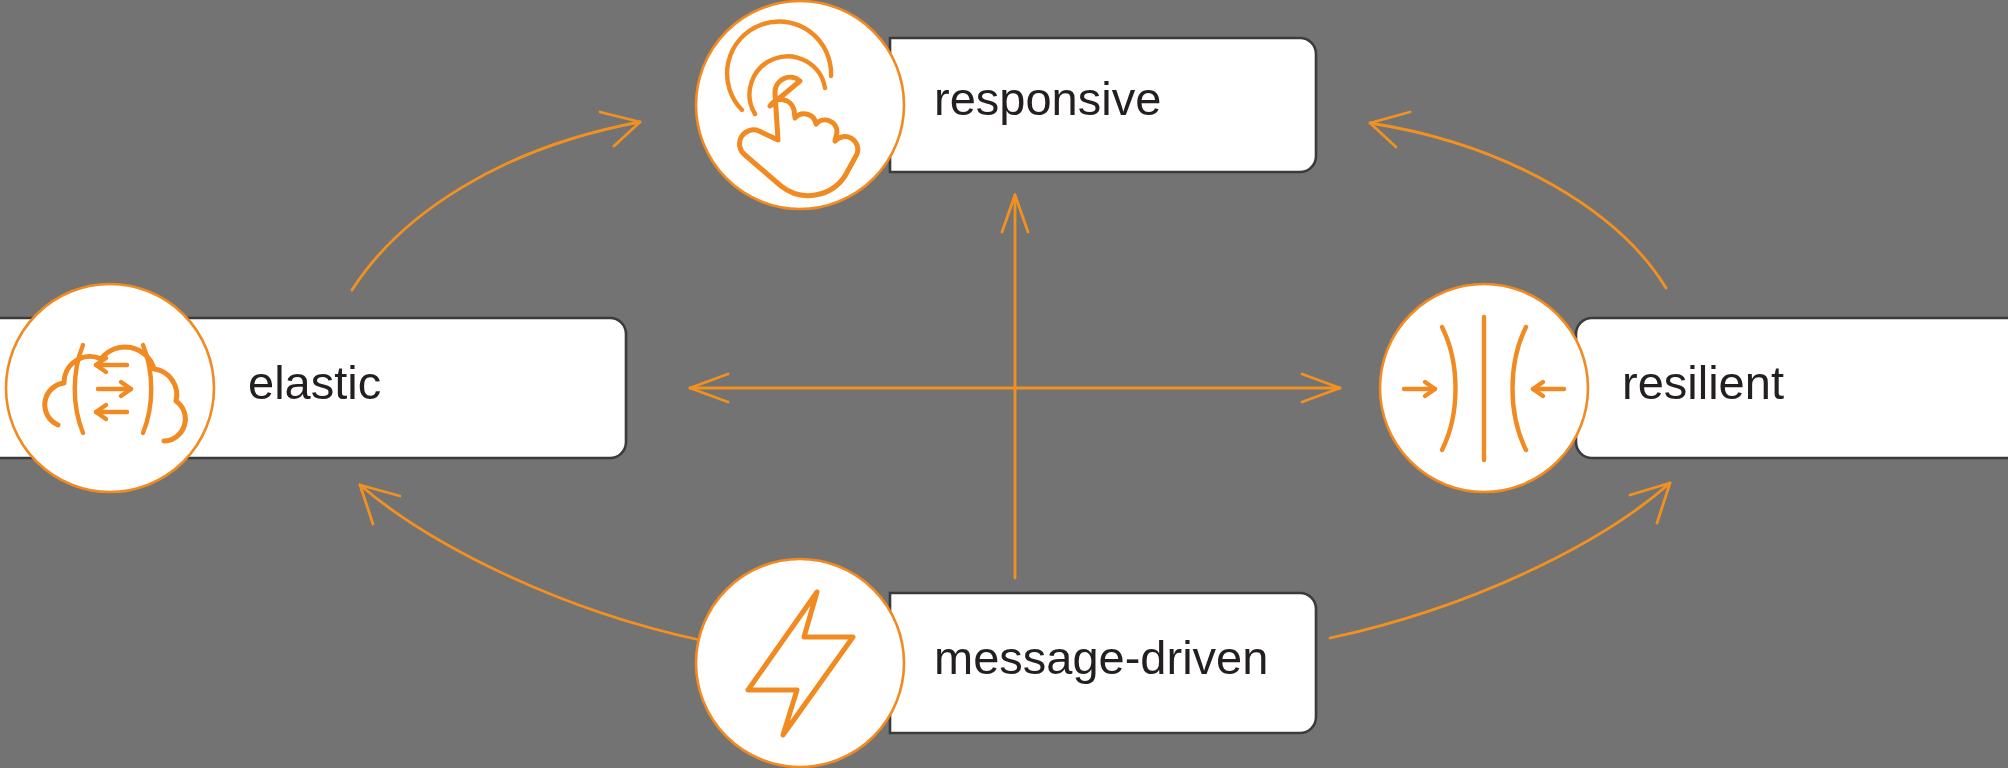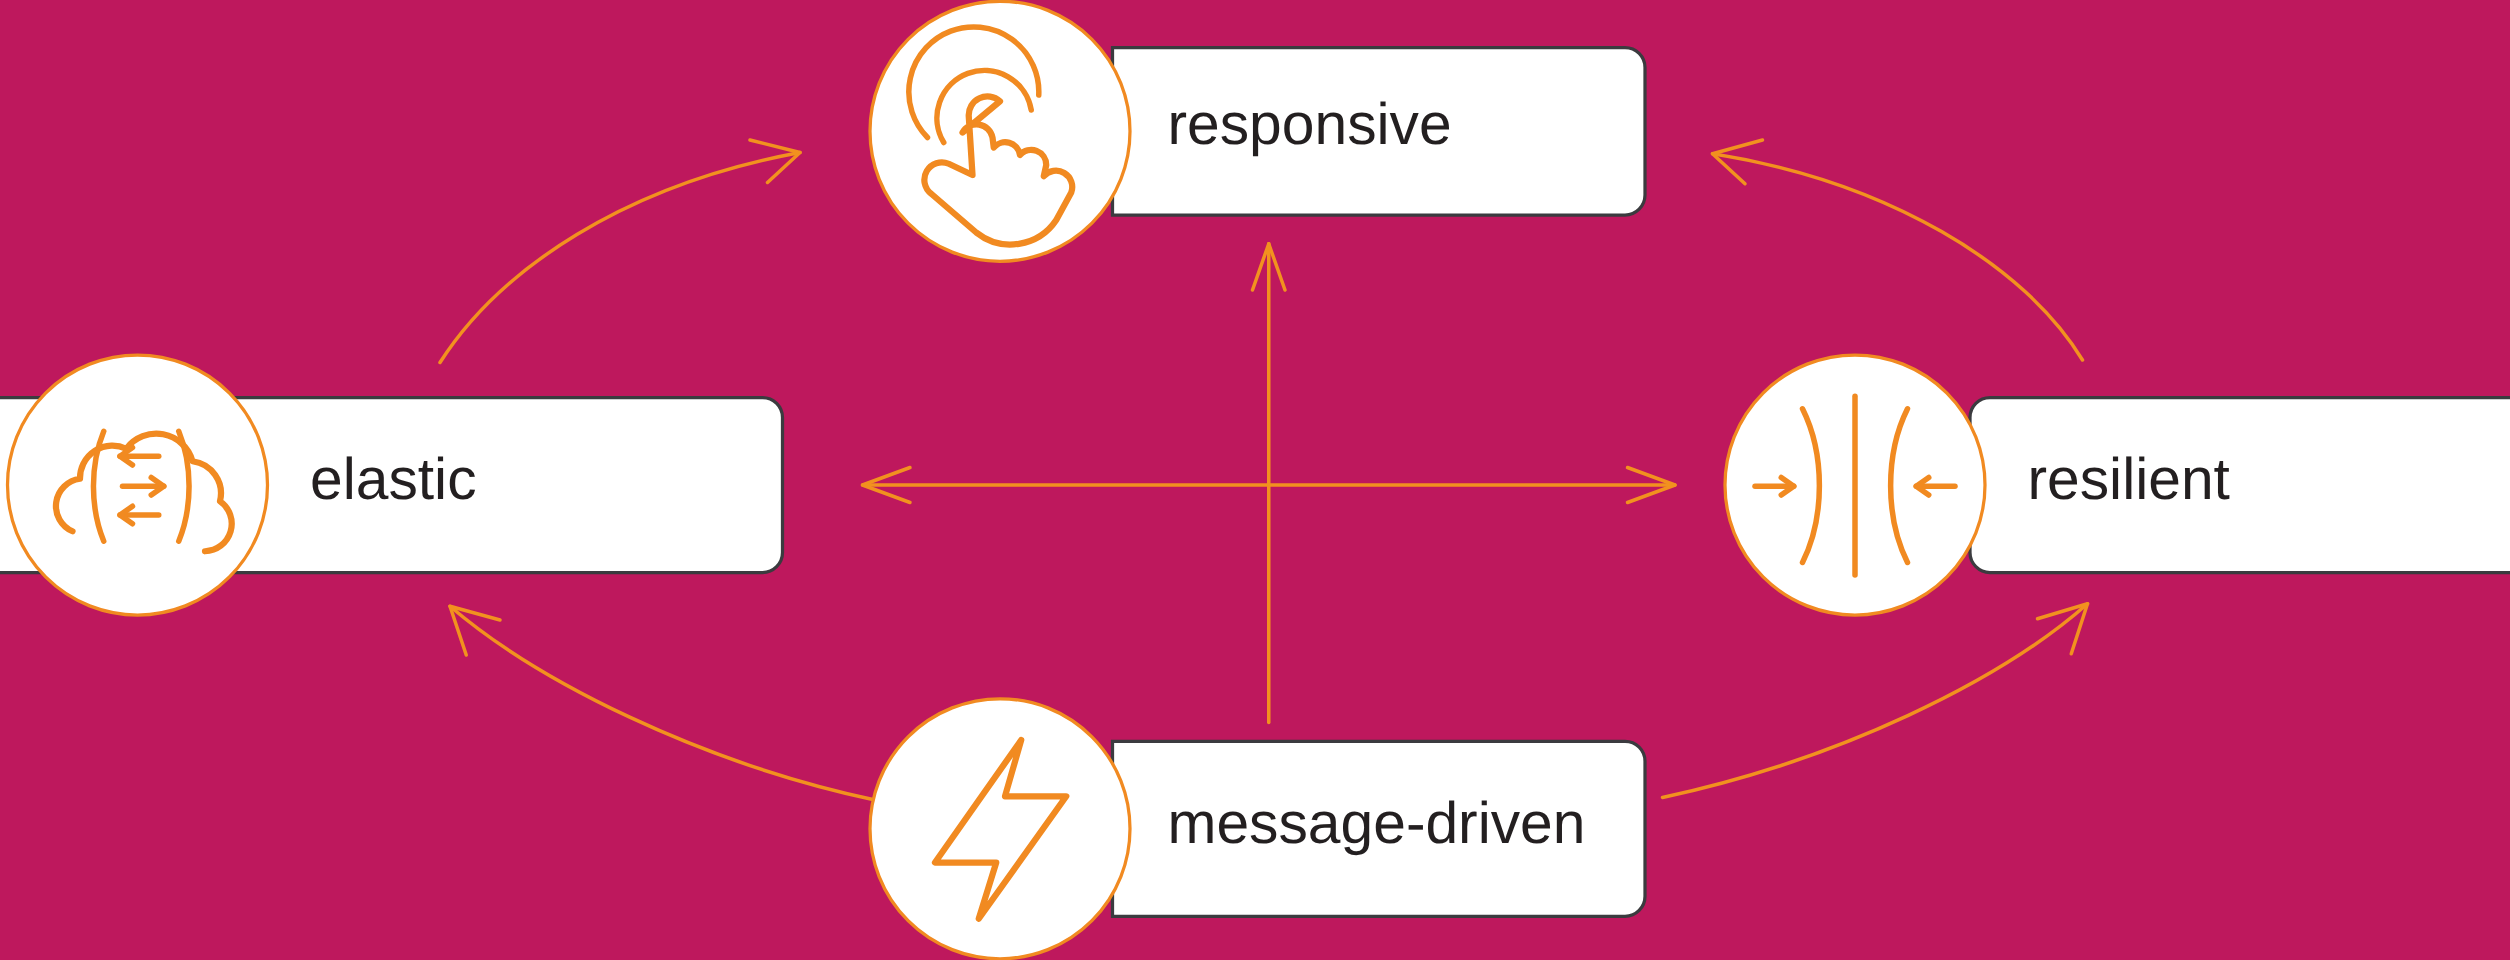--- a/index.html
+++ b/index.html
@@ -11,21 +11,21 @@
   body {
     width: 2008px;
     height: 768px;
     overflow: hidden;
     font-family: "Liberation Sans", sans-serif;
   }
   #diagram-root {
     position: relative;
     width: 2008px;
     height: 768px;
-    background: #be185d;
+    background: #737373;
   }
   #diagram-svg {
     position: absolute;
     top: 0;
     left: 0;
     width: 2008px;
     height: 768px;
     display: block;
   }
   .node-label {

